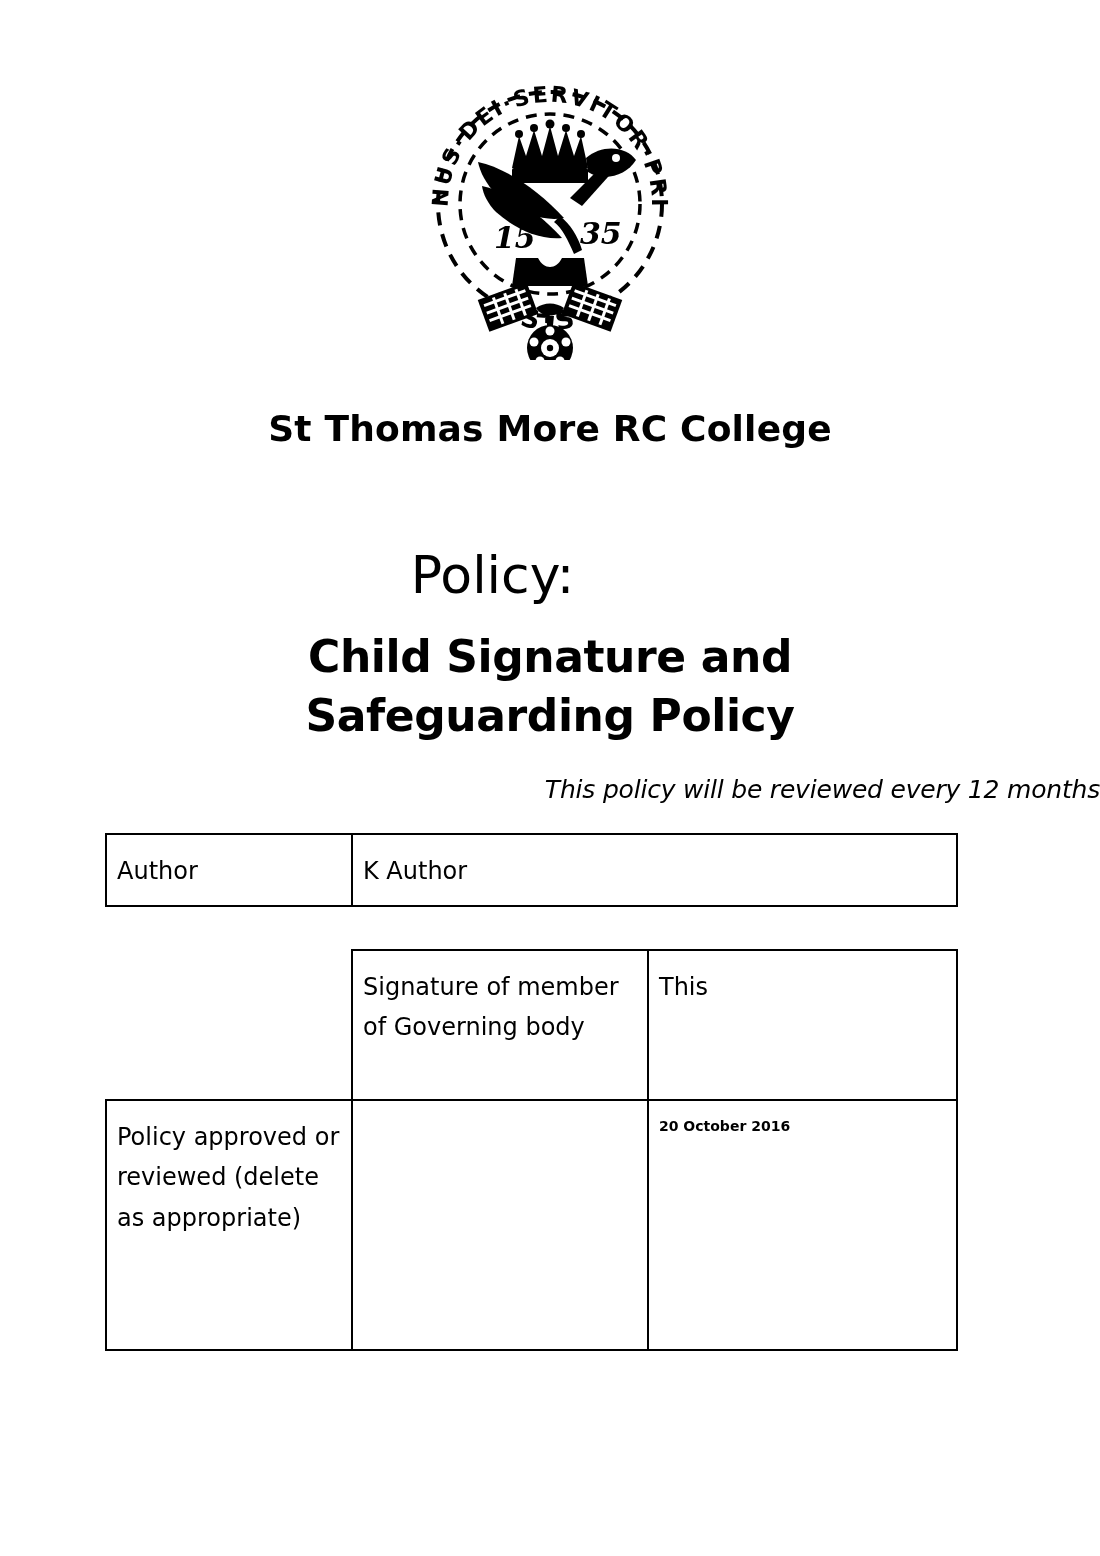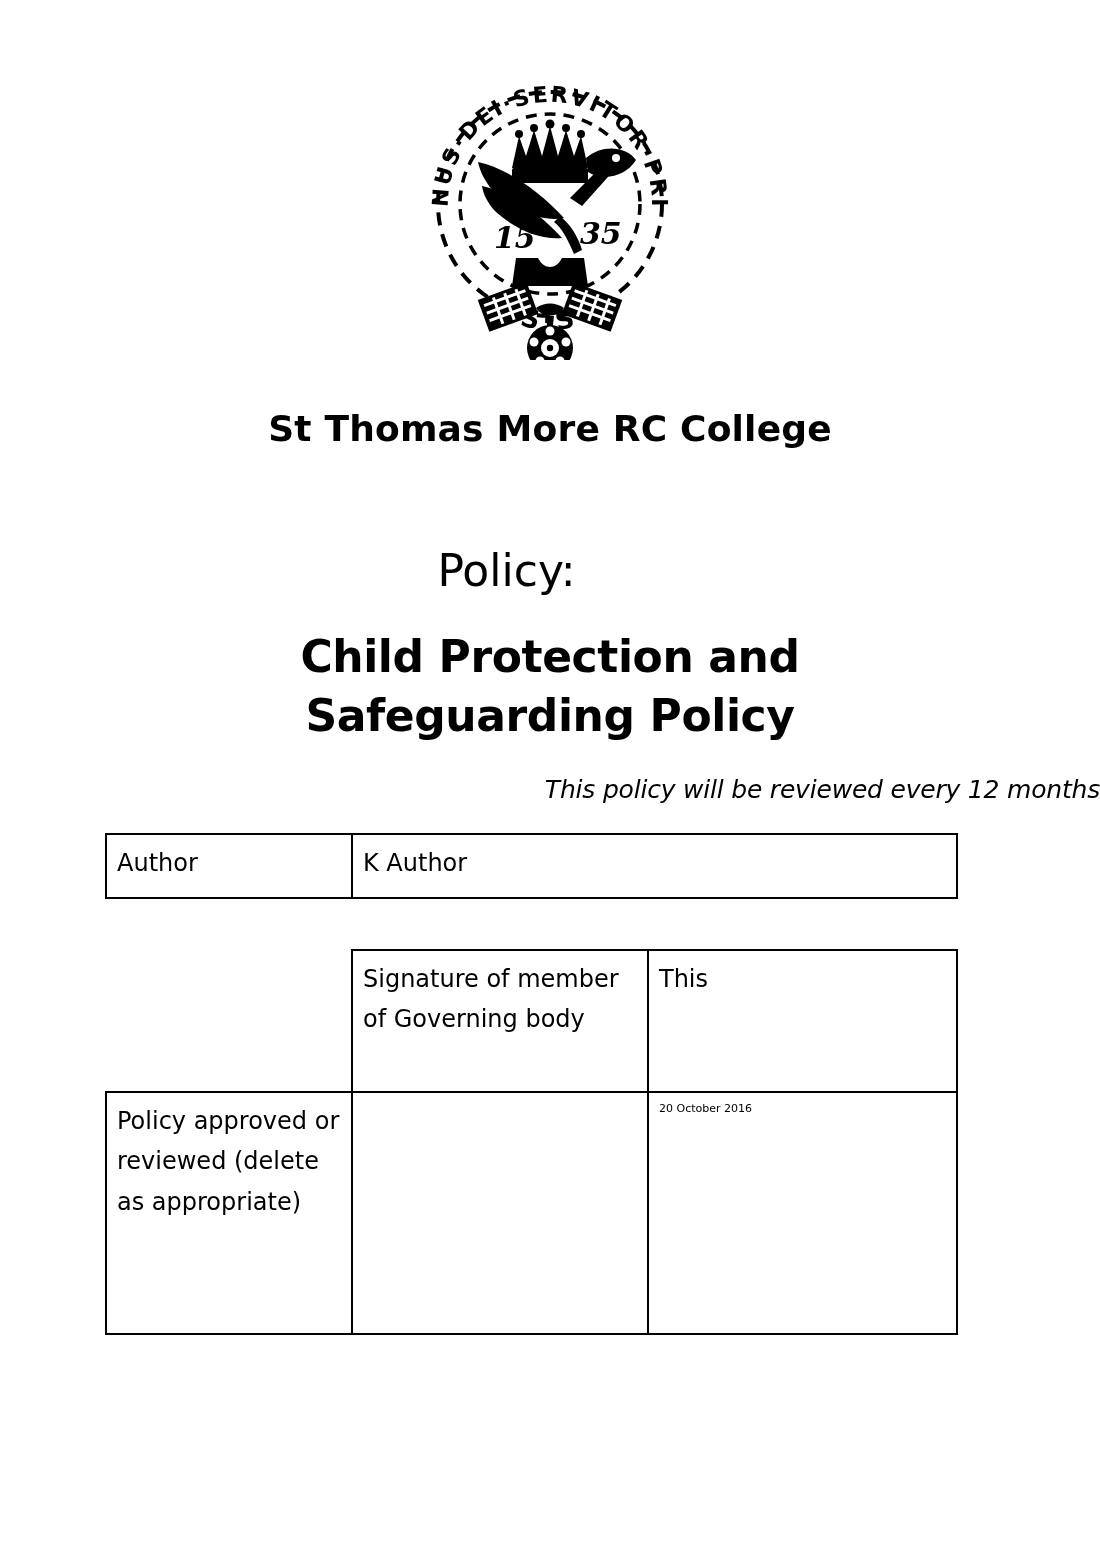--- a/index.html
+++ b/index.html
@@ -45,23 +45,22 @@
 
   
   #policy-kicker {
     position: absolute;
     left: 0;
     top: 548px;
     width: 985px;
     text-align: center;
     font-family: "DejaVu Sans", sans-serif;
     font-weight: normal;
-    font-size: 44px;
+    font-size: 52px;
     line-height: 1.05;
-    padding-left: 14px;
   }
   #policy-title {
     position: absolute;
     left: 150px;
     top: 628px;
     width: 800px;
     text-align: center;
     font-family: "DejaVu Sans", sans-serif;
     font-weight: bold;
     font-size: 44px;
@@ -84,30 +83,31 @@
   table.doc-table {
     position: absolute;
     border-collapse: collapse;
     font-family: "DejaVu Sans", sans-serif;
     font-size: 24px;
     line-height: 1.68;
   }
   table.doc-table td {
     border: 2px solid #000000;
     vertical-align: top;
-    padding: 8px 9px 4px 10px;
+    padding: 16px 9px 4px 10px;
     margin-top: 16px;
   }
   td.no-border {
     border: none !important;
   }
   td.date-cell {
-    font-size: 11px;
+    font-size: 14px;
     vertical-align: middle;
     line-height: 1.4;
+    font-weight: bold;
   }
 
   #author-table {
     left: 105px;
     top: 833px;
     width: 853px;
   }
   #author-table td { height: 50px; }
   #author-table td.col-label { width: 225px; }
 
@@ -205,21 +205,21 @@
         <circle cx="114" cy="270" r="4.5"></circle>
       </g>
       <circle cx="130" cy="276" r="3.2"></circle>
     </g>
   </svg>
 </div>
 
 <div id="school-name">St Thomas More RC College</div>
 
 <div id="policy-kicker">Policy:</div>
-<div id="policy-title">Child Protection and Safeguarding Policy</div>
+<div id="policy-title">Child Signature and Safeguarding Policy</div>
 <div id="policy-review-note">This policy will be reviewed every 12 months</div>
 
 <table id="author-table" class="doc-table">
   <tbody>
     <tr>
       <td class="col-label">Author</td>
       <td>K Author</td>
     </tr>
   </tbody>
 </table>

